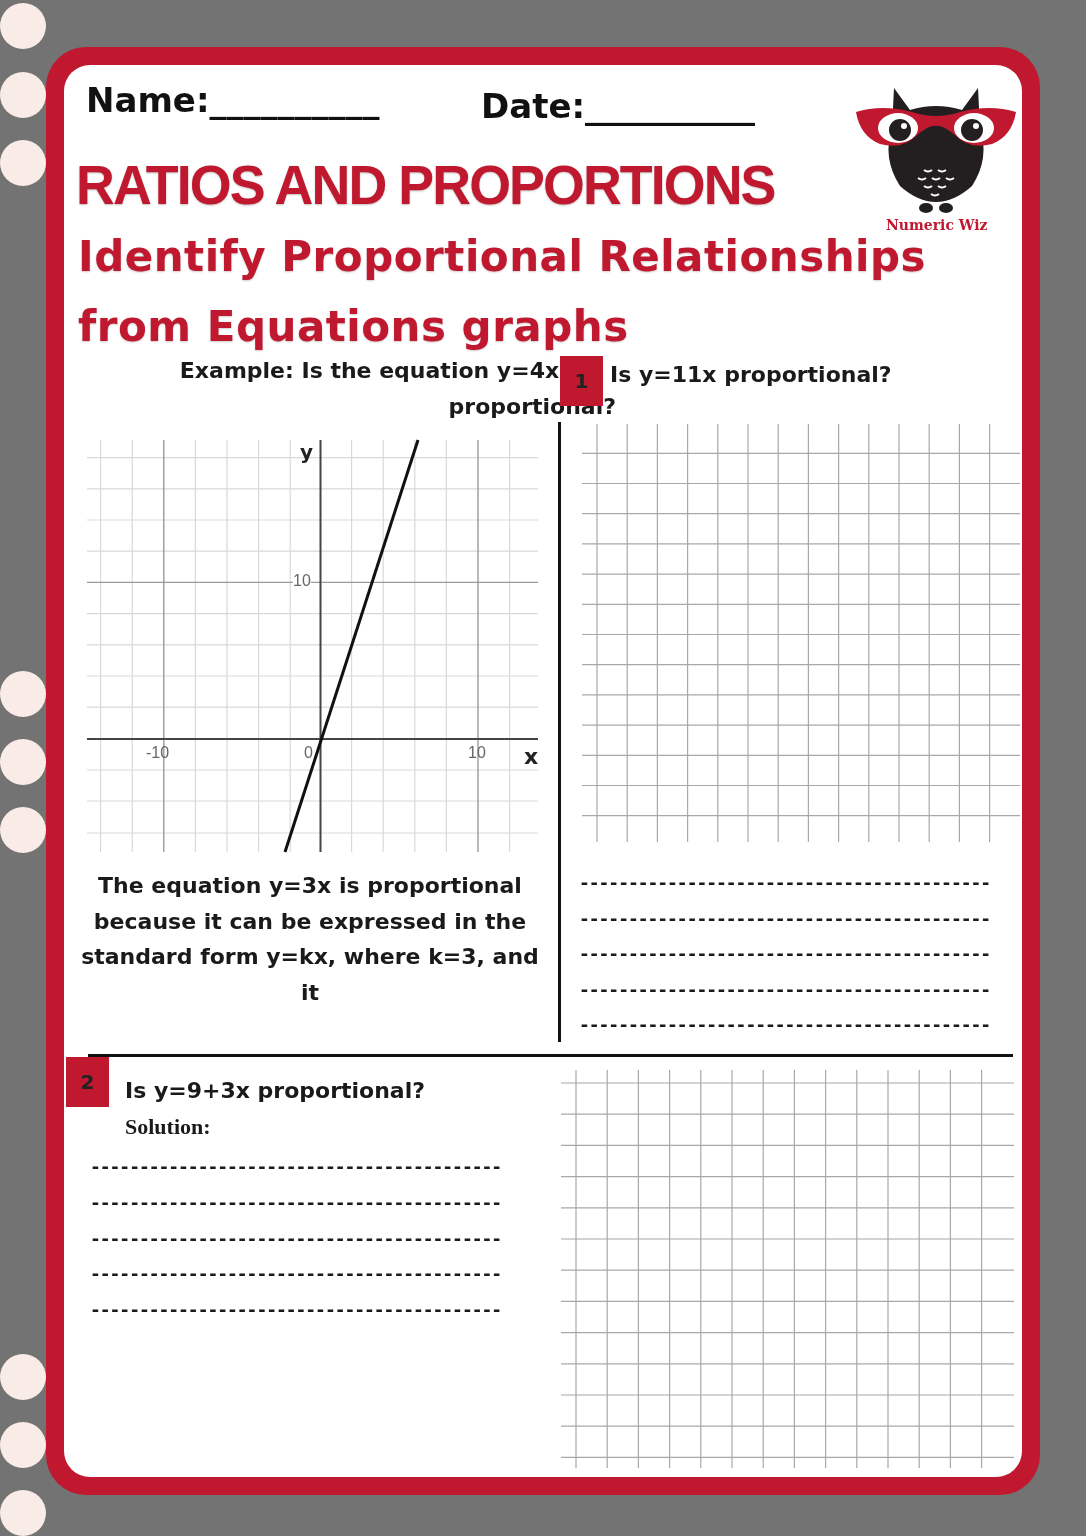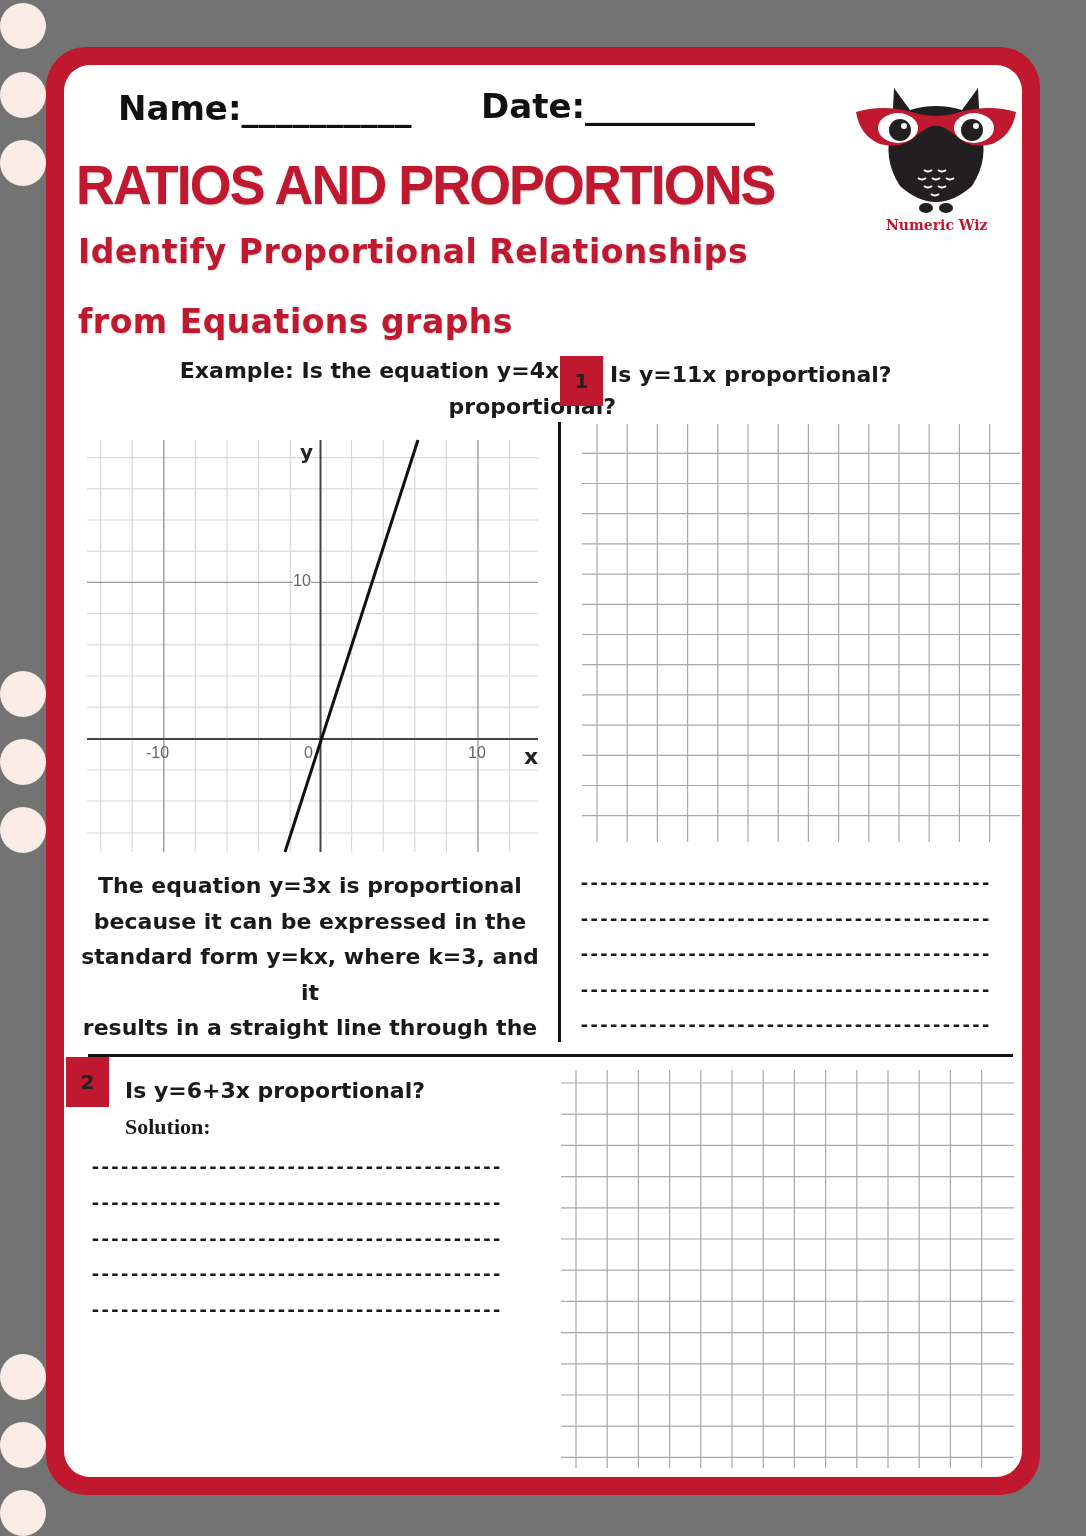--- a/index.html
+++ b/index.html
@@ -3,21 +3,21 @@
 <meta charset="utf-8">
 <style>
   html, body { margin:0; padding:0; }
   body { width:1086px; height:1536px; background:#737373; position:relative; overflow:hidden; font-family:"Liberation Sans", sans-serif; }
   .hole { position:absolute; left:0; width:46px; height:46px; border-radius:50%; background:#f9ece6; }
   .frame { position:absolute; left:46px; top:47px; width:994px; height:1448px; background:#c0182f; border-radius:40px; }
   .paper { position:absolute; left:64px; top:65px; width:958px; height:1412px; background:#ffffff; border-radius:26px; }
   .abs { position:absolute; }
   .hdr { font-family:"DejaVu Sans", sans-serif; font-weight:bold; font-size:34px; color:#111; white-space:nowrap; }
   .title { font-family:"Liberation Sans", sans-serif; font-weight:bold; font-size:56px; color:#c0182f; letter-spacing:-2px; white-space:nowrap; transform:scaleX(0.96); transform-origin:left top; text-shadow:0 1px 2px rgba(0,0,0,0.25); }
-  .sub { font-family:"DejaVu Sans", sans-serif; font-weight:bold; font-size:33px; color:#c0182f; white-space:nowrap; letter-spacing:0.5px; text-shadow:0 1px 2px rgba(0,0,0,0.2); }
+  .sub { font-family:"DejaVu Sans", sans-serif; font-weight:bold; font-size:42px; color:#c0182f; white-space:nowrap; letter-spacing:0.5px; text-shadow:0 1px 2px rgba(0,0,0,0.2); }
   .q { font-family:"DejaVu Sans", sans-serif; font-weight:bold; font-size:22px; color:#1a1a1a; white-space:nowrap; }
   .num { background:#c0182f; color:#222; font-family:"DejaVu Sans", sans-serif; font-weight:bold; font-size:20px; text-align:center; }
   .expl { font-family:"DejaVu Sans", sans-serif; font-weight:bold; font-size:22px; line-height:35.6px; color:#1a1a1a; text-align:center; }
   .dash { font-family:"DejaVu Sans Mono", monospace; font-weight:bold; font-size:18px; color:#1a1a1a; white-space:nowrap; letter-spacing:-1.05px; }
   .logo-text { font-family:"DejaVu Serif", serif; font-weight:bold; font-size:14px; color:#c0182f; white-space:nowrap; }
   svg { position:absolute; }
 </style>
 </head>
 <body>
 
@@ -27,21 +27,21 @@
 <div class="hole" style="top:671px;"></div>
 <div class="hole" style="top:739px;"></div>
 <div class="hole" style="top:807px;"></div>
 <div class="hole" style="top:1354px;"></div>
 <div class="hole" style="top:1422px;"></div>
 <div class="hole" style="top:1490px;"></div>
 
 <div class="frame"></div>
 <div class="paper"></div>
 
-<div class="abs hdr" style="left:86px; top:88px;margin-left:32px;">Name:__________</div>
+<div class="abs hdr" style="left:86px; top:80px;">Name:__________</div>
 <div class="abs hdr" style="left:481px; top:86px;">Date:__________</div>
 
 <svg style="left:852px; top:78px;" width="168" height="140" viewBox="0 0 168 140">
   <path d="M42 10 L58 32 Q84 24 110 32 L126 10 L128 50 Q138 80 120 108 Q84 140 48 108 Q30 80 40 50 Z" fill="#231f20"></path>
   <path d="M4 34 Q30 26 60 34 Q84 42 108 34 Q138 26 164 34 Q160 58 140 66 Q118 72 104 58 Q90 46 84 48 Q78 46 64 58 Q50 72 28 66 Q8 58 4 34 Z" fill="#c0182f"></path>
   <ellipse cx="46" cy="50" rx="20" ry="15" fill="#fff"></ellipse>
   <ellipse cx="122" cy="50" rx="20" ry="15" fill="#fff"></ellipse>
   <circle cx="48" cy="52" r="11" fill="#231f20"></circle>
   <circle cx="120" cy="52" r="11" fill="#231f20"></circle>
   <circle cx="52" cy="48" r="3" fill="#fff"></circle>
@@ -109,21 +109,20 @@
 <div class="abs" style="left:524px; top:744px; font-family:'DejaVu Sans',sans-serif; font-weight:bold; font-size:22px; color:#222;">x</div>
 <div class="abs" style="left:146px; top:744px; font-size:16px; color:#666;">-10</div>
 <div class="abs" style="left:304px; top:744px; font-size:16px; color:#666;">0</div>
 <div class="abs" style="left:468px; top:744px; font-size:16px; color:#666;">10</div>
 <div class="abs" style="left:293px; top:572px; font-size:16px; color:#666; background:#fff;">10</div>
 
 <div class="abs expl" style="left:70px; width:480px; top:868px;">
   <div>The equation y=3x is proportional</div>
   <div>because it can be expressed in the</div>
   <div>standard form y=kx, where k=3, and it</div>
-  <div>results in a straight line through the</div>
 </div>
 
 <div class="abs" style="left:558px; top:422px; width:3px; height:620px; background:#111;"></div>
 <div class="abs" style="left:88px; top:1054px; width:925px; height:3px; background:#111;"></div>
 
 <div class="abs num" style="left:560px; top:356px; width:43px; height:50px; line-height:50px;">1</div>
 <div class="abs q" style="left:610px; top:362px;">Is y=11x proportional?</div>
 
 <svg style="left:580px; top:422px;" width="442" height="426" viewBox="0 0 442 426">
   <g stroke="#a8a8a8" stroke-width="1.2">
@@ -159,21 +158,21 @@
 
 <div class="abs" style="left:579px; top:872px;">
   <div class="dash" style="height:35.6px;">------------------------------------------</div>
   <div class="dash" style="height:35.6px;">------------------------------------------</div>
   <div class="dash" style="height:35.6px;">------------------------------------------</div>
   <div class="dash" style="height:35.6px;">------------------------------------------</div>
   <div class="dash" style="height:35.6px;">------------------------------------------</div>
 </div>
 
 <div class="abs num" style="left:66px; top:1057px; width:43px; height:50px; line-height:50px;">2</div>
-<div class="abs q" style="left:125px; top:1078px;">Is y=6+3x  proportional?</div>
+<div class="abs q" style="left:125px; top:1078px;">Is y=9+3x  proportional?</div>
 <div class="abs q" style="left:125px; top:1114px;font-family:Liberation Serif, serif;">Solution:</div>
 
 <div class="abs" style="left:90px; top:1156px;">
   <div class="dash" style="height:35.8px;">------------------------------------------</div>
   <div class="dash" style="height:35.8px;">------------------------------------------</div>
   <div class="dash" style="height:35.8px;">------------------------------------------</div>
   <div class="dash" style="height:35.8px;">------------------------------------------</div>
   <div class="dash" style="height:35.8px;">------------------------------------------</div>
 </div>
 

